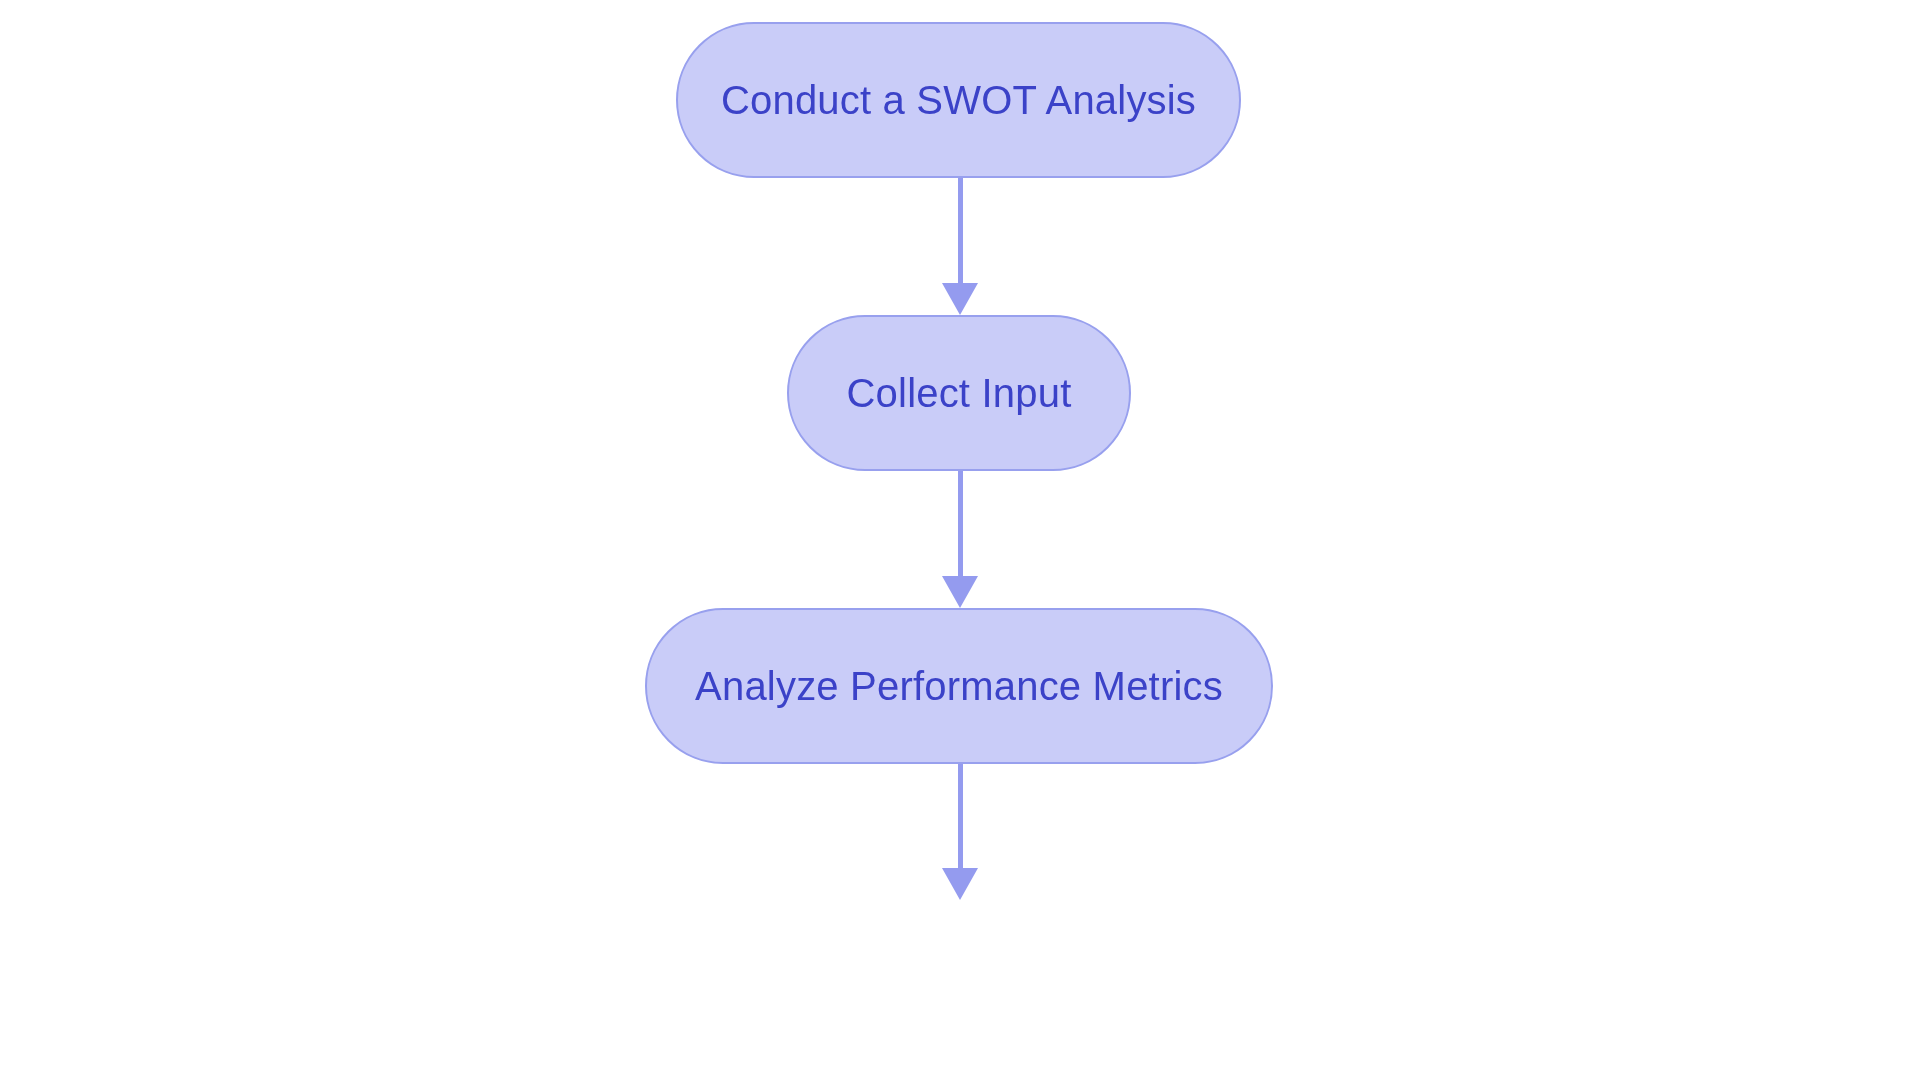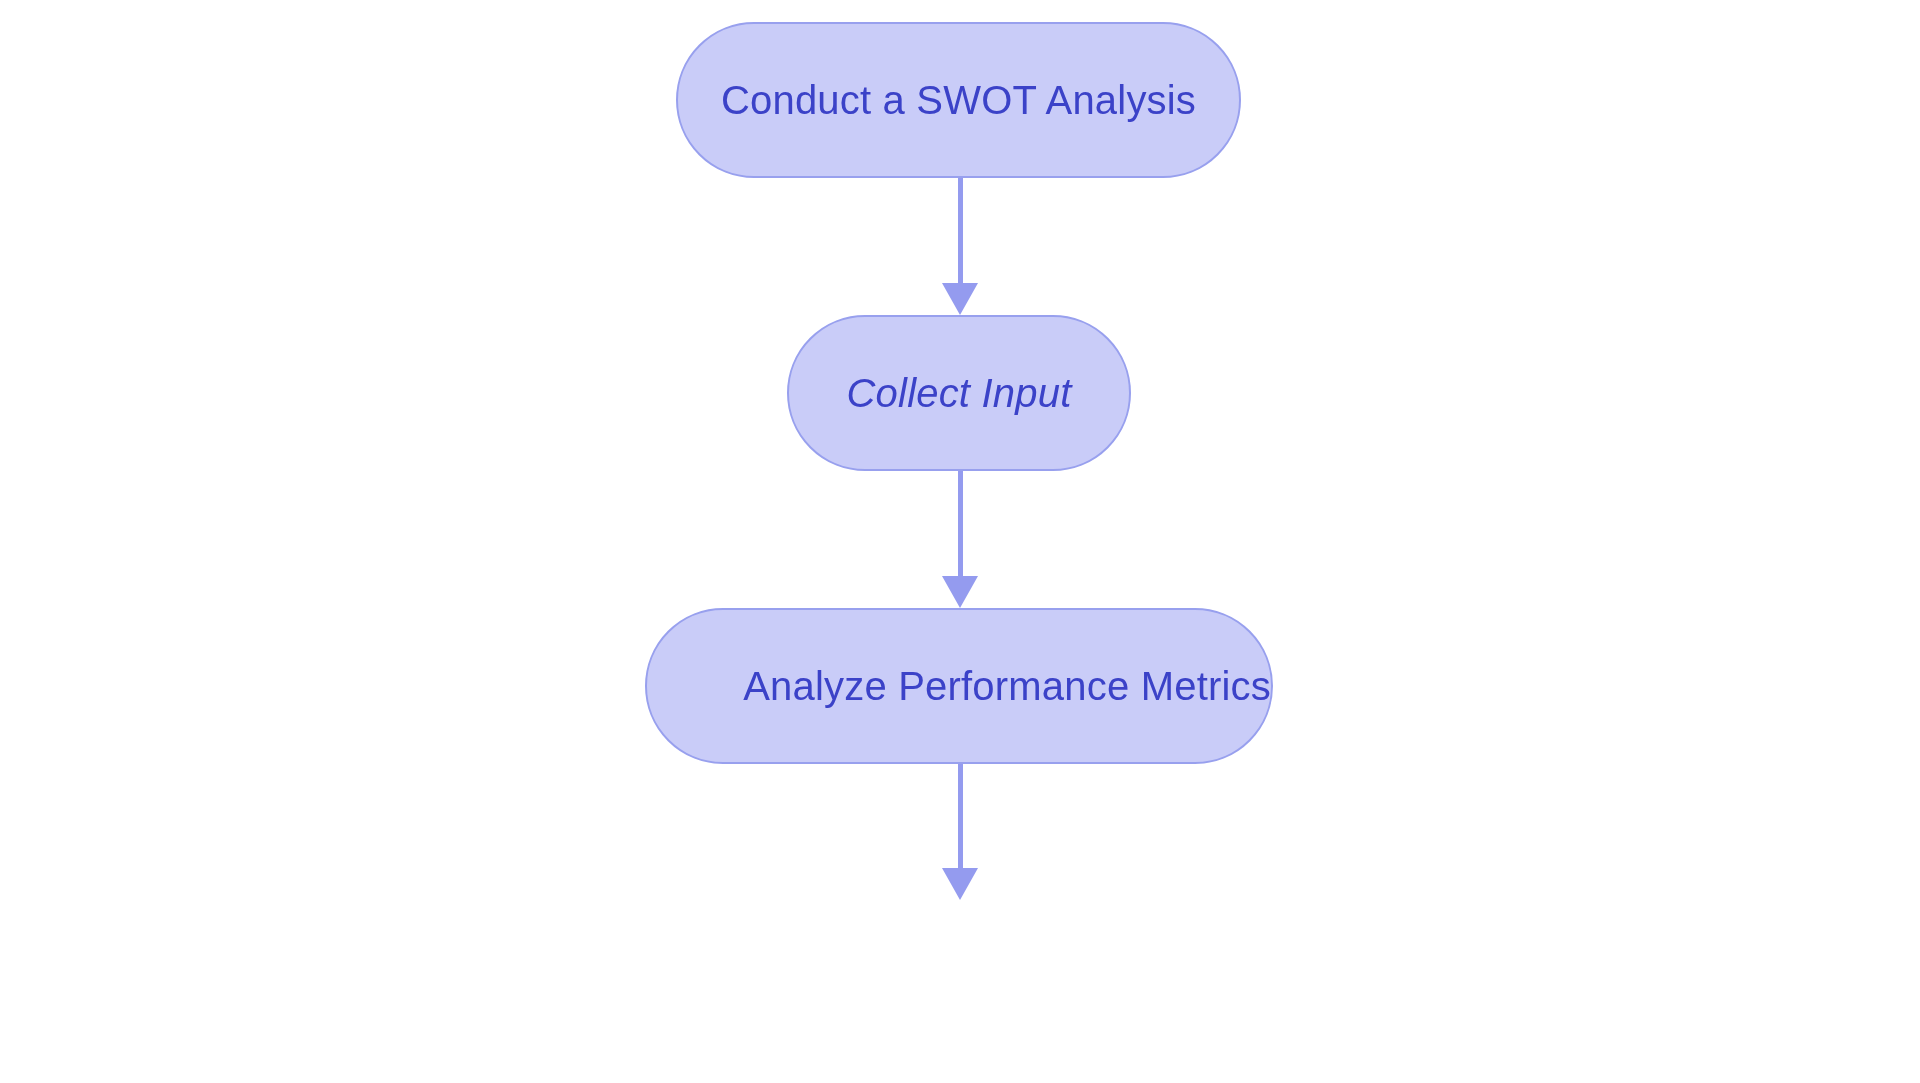--- a/index.html
+++ b/index.html
@@ -24,22 +24,22 @@
     display: flex;
     align-items: center;
     justify-content: center;
     text-align: center;
     color: var(--node-text, #3b42c8);
     font-size: 40px;
     line-height: 1.2;
     letter-spacing: 0.2px;
   }
   .node-1 { left: 676px; top: 22px;  width: 565px; height: 156px; }
-  .node-2 { left: 787px; top: 315px; width: 344px; height: 156px; font-style: italic; }
-  .node-3 { left: 645px; top: 608px; width: 628px; height: 156px; justify-content: flex-end; }
+  .node-2 { left: 787px; top: 315px; width: 344px; height: 156px; }
+  .node-3 { left: 645px; top: 608px; width: 628px; height: 156px; }
   .node-4 { left: 697px; top: 900px; width: 526px; height: 156px; }
 
   .arrow {
     position: absolute;
     left: 940px;
     width: 40px;
   }
   .arrow-1 { top: 178px; height: 137px; }
   .arrow-2 { top: 471px; height: 137px; }
   .arrow-3 { top: 764px; height: 136px; }

